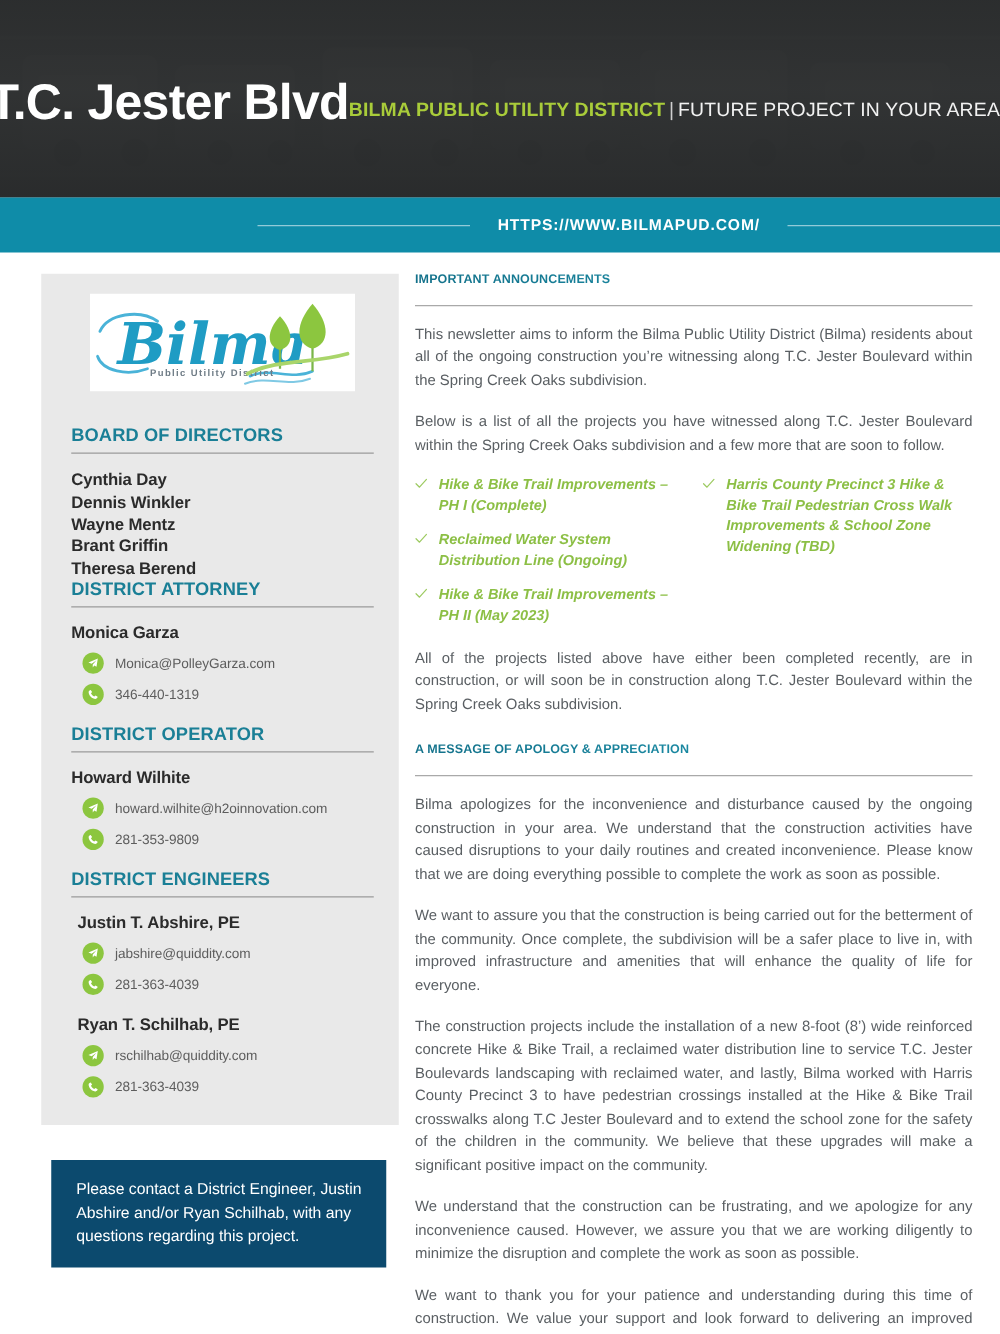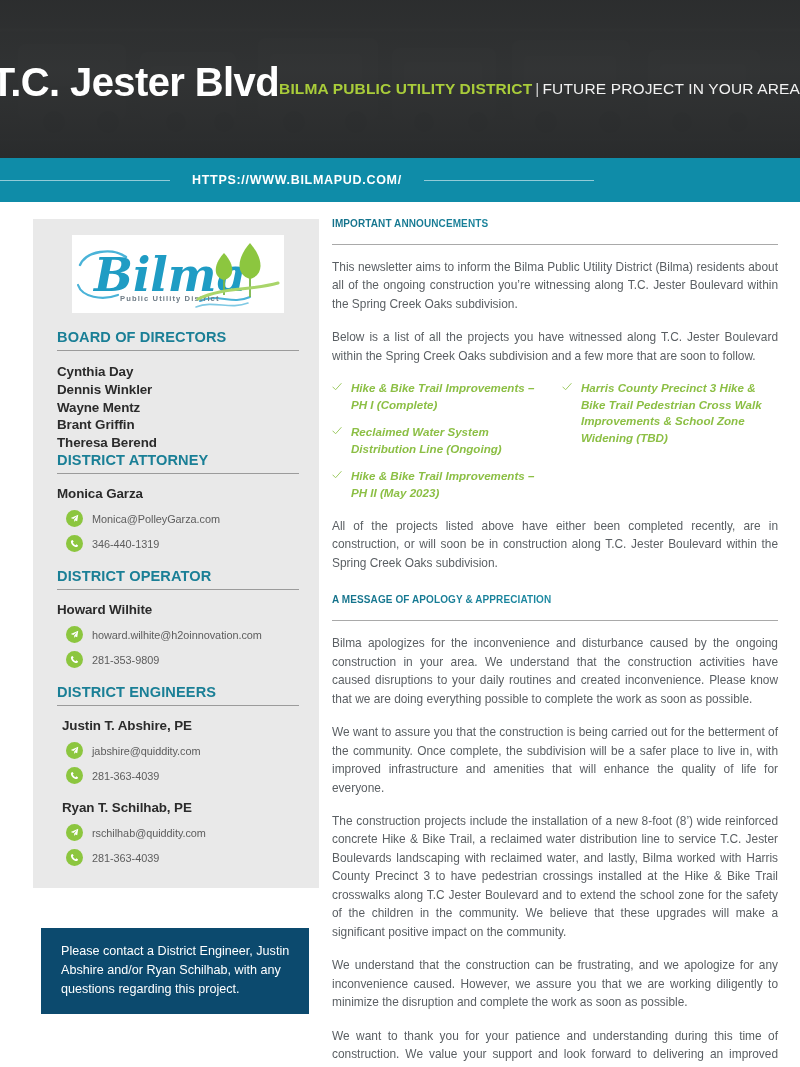--- a/index.html
+++ b/index.html
@@ -51,21 +51,21 @@
   }
   .sub-green { color: #a9cc3a; }
   .sub-sep   { color: #cfcfcf; font-weight: normal; padding: 0 3px; }
   .sub-white { color: #f2f2f2; font-weight: normal; }
 
   
   .urlbar {
     position: relative;
     width: 800px; height: 44px;
     background: #0f8ca8;
-    display: flex; align-items: center; justify-content: flex-start;
+    display: flex; align-items: center; justify-content: flex-end;
     gap: 0;
   }
   .urlbar .rule {
     height: 1px; width: 170px;
     background: rgba(255,255,255,0.55);
   }
   .urlbar .rule.left  { margin-right: 22px; }
   .urlbar .rule.right { margin-left: 22px; }
   .url-text {
     color: #ffffff;
@@ -97,21 +97,21 @@
 
   .side-head {
     color: #1a7f96;
     font-size: 14.6px;
     font-weight: bold;
     letter-spacing: 0.1px;
     padding-bottom: 5px;
     border-bottom: 1.4px solid #9b9b9b;
     margin-bottom: 12px;
   }
-  .side-head.first { margin-top: 16px; }
+  .side-head.first { margin-top: 28px; }
 
   .name-list { line-height: 1.33; }
   .name-list .nm {
     color: #2b2b2b;
     font-size: 13.4px;
     font-weight: bold;
     letter-spacing: -0.1px;
   }
   .person-name {
     color: #2b2b2b;

